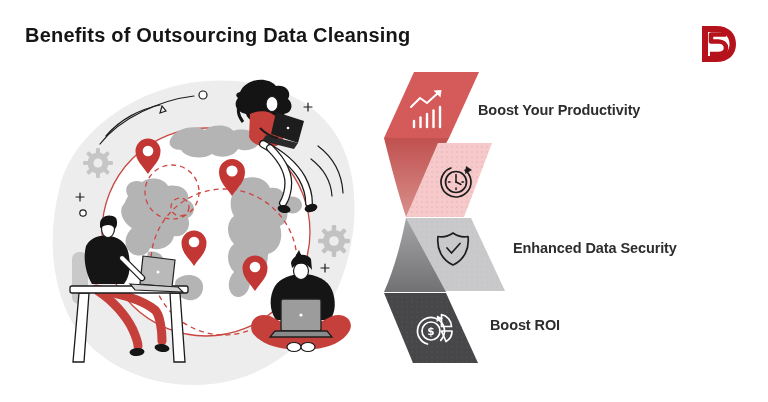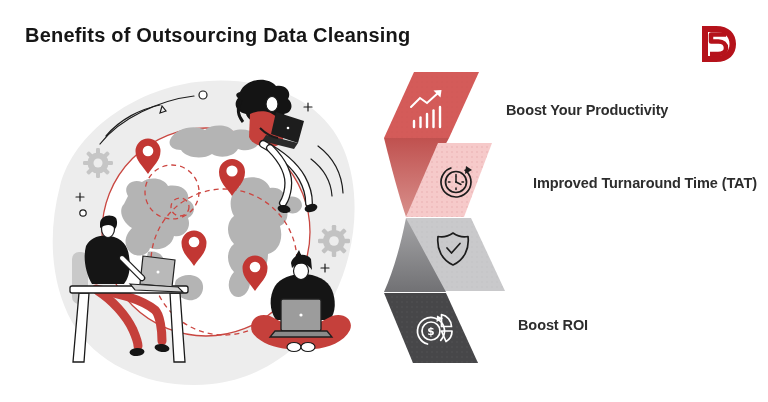--- a/index.html
+++ b/index.html
@@ -5,21 +5,21 @@
   html,body{margin:0;padding:0;}
   body{width:768px;height:402px;position:relative;background:#ffffff;overflow:hidden;
        font-family:"Liberation Sans",sans-serif;}
   .stage{position:absolute;inset:0;width:768px;height:402px;}
   .title{position:absolute;left:25px;top:24px;font-size:20px;font-weight:700;color:#161616;
          letter-spacing:.2px;white-space:nowrap;}
   .logo{position:absolute;left:699px;top:25px;width:38px;height:38px;}
   .ill{position:absolute;left:45px;top:72px;}
   .ribbon{position:absolute;left:378px;top:62px;}
   .blabel{position:absolute;transform:translateY(-50%);font-size:14.5px;font-weight:600;
-          color:#2d2d2d;white-space:nowrap;letter-spacing:-.1px;margin-left:28px;}
+          color:#2d2d2d;white-space:nowrap;letter-spacing:-.1px;}
   .blabel.b0{left:478px;top:110px;}
   .blabel.b1{left:505px;top:183px;}
   .blabel.b2{left:513px;top:248px;}
   .blabel.b3{left:490px;top:325px;}
 </style>
 </head>
 <body>
 
 <div class="stage">
 
@@ -268,16 +268,16 @@
       <circle cx="431" cy="331" r="13.5" stroke-dasharray="70 15" transform="rotate(105 431 331)"></circle>
       <polygon points="437,315.5 443,318.5 436.5,322" fill="#ffffff" stroke="none"></polygon>
       <circle cx="431" cy="331" r="9"></circle>
       <path d="M441.5,314.5 A12.5,12.5 0 0 1 451.5,326.5 L441.5,326.5 Z"></path>
       <path d="M452,331 A12,12 0 0 1 446,341.5 L441.5,331 Z"></path>
       <text x="431" y="335" fill="#ffffff" stroke="none" font-size="10.5" font-weight="bold" font-family="DejaVu Sans, sans-serif" text-anchor="middle">$</text>
     </g>
   </svg>
 
   <div class="blabel b0">Boost Your Productivity</div>
-  <div class="blabel b1">Improved Turnaround Time (TAT)</div>
+  <div class="blabel b2">Enhanced Data Security</div>
   <div class="blabel b3">Boost ROI</div>
 
 </div>
 
 </body></html>

